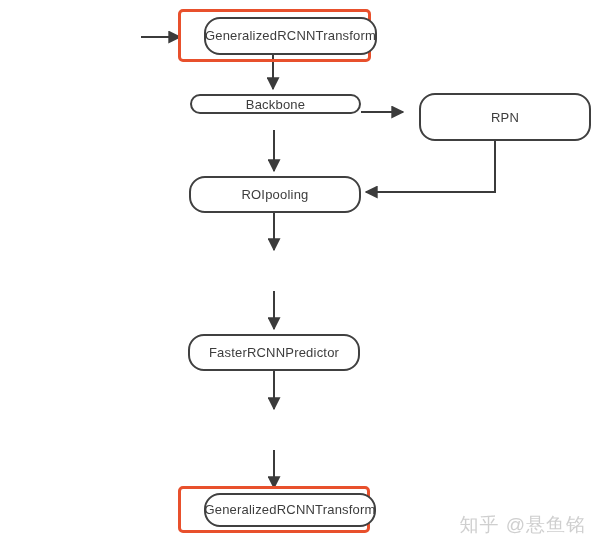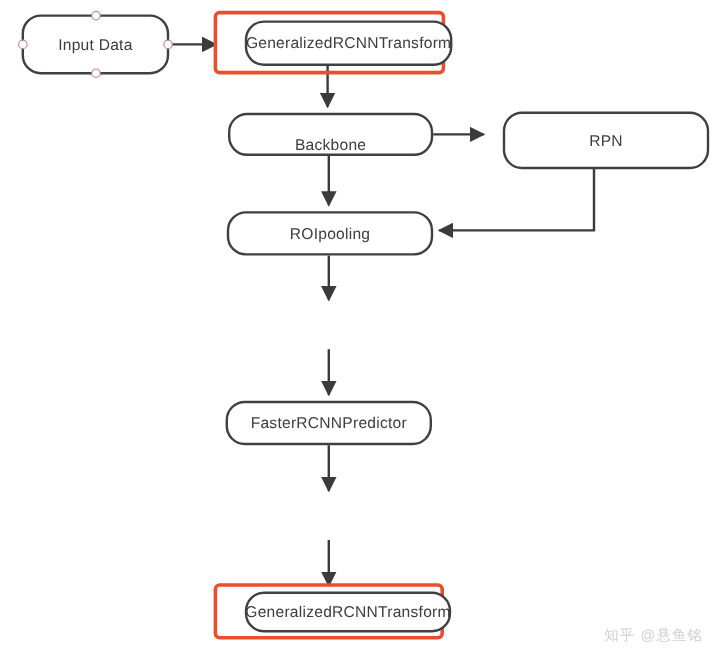--- a/index.html
+++ b/index.html
@@ -40,21 +40,21 @@
     position:absolute;width:8px;height:8px;border-radius:50%;
     background:#ffffff;border:1.5px solid var(--handle-border);
     z-index:3;
   }
   .handle-top{left:50%;top:-5px;margin-left:-4px;}
   .handle-bottom{left:50%;bottom:-5px;margin-left:-4px;}
   .handle-left{top:50%;left:-5px;margin-top:-4px;}
   .handle-right{top:50%;right:-5px;margin-top:-4px;}
   .watermark{
     position:absolute;right:14px;bottom:15px;
-    font-size:12px;color:var(--watermark);
+    font-size:19px;color:var(--watermark);
     letter-spacing:1px;white-space:nowrap;z-index:1;
   }
 </style>
 </head>
 <body>
 
 <div class="canvas">
 
   <svg class="connectors" viewBox="0 0 600 553" xmlns="http://www.w3.org/2000/svg">
     <defs>
@@ -66,35 +66,28 @@
     <path d="M273 53 V89" stroke="#3b3b3b" stroke-width="2" fill="none" marker-end="url(#arrow)"></path>
     <path d="M361 112 H403" stroke="#3b3b3b" stroke-width="2" fill="none" marker-end="url(#arrow)"></path>
     <path d="M274 130 V171" stroke="#3b3b3b" stroke-width="2" fill="none" marker-end="url(#arrow)"></path>
     <path d="M495 129 V192 H366" stroke="#3b3b3b" stroke-width="2" fill="none" marker-end="url(#arrow)"></path>
     <path d="M274 213 V250" stroke="#3b3b3b" stroke-width="2" fill="none" marker-end="url(#arrow)"></path>
     <path d="M274 291 V329" stroke="#3b3b3b" stroke-width="2" fill="none" marker-end="url(#arrow)"></path>
     <path d="M274 371 V409" stroke="#3b3b3b" stroke-width="2" fill="none" marker-end="url(#arrow)"></path>
     <path d="M274 450 V488" stroke="#3b3b3b" stroke-width="2" fill="none" marker-end="url(#arrow)"></path>
   </svg>
 
-  <div class="node" style="left:18px;top:12px;width:123px;height:50px;">
-    <span class="node-label">Input Data</span>
-    <span class="handle handle-top"></span>
-    <span class="handle handle-left"></span>
-    <span class="handle handle-right"></span>
-    <span class="handle handle-bottom"></span>
-  </div>
 
   <div class="highlight-frame" style="left:178px;top:9px;width:193px;height:53px;">
     <div class="node" style="width:173px;height:38px;">
       <span class="node-label">GeneralizedRCNNTransform</span>
     </div>
   </div>
 
-  <div class="node" style="left:190px;top:94px;width:171px;height:36px;align-items:flex-end;">
+  <div class="node" style="left:190px;top:94px;width:171px;height:20px;align-items:flex-end;">
     <span class="node-label">Backbone</span>
   </div>
 
   <div class="node" style="left:419px;top:93px;width:172px;height:48px;">
     <span class="node-label">RPN</span>
   </div>
 
   <div class="node" style="left:189px;top:176px;width:172px;height:37px;">
     <span class="node-label">ROIpooling</span>
   </div>

